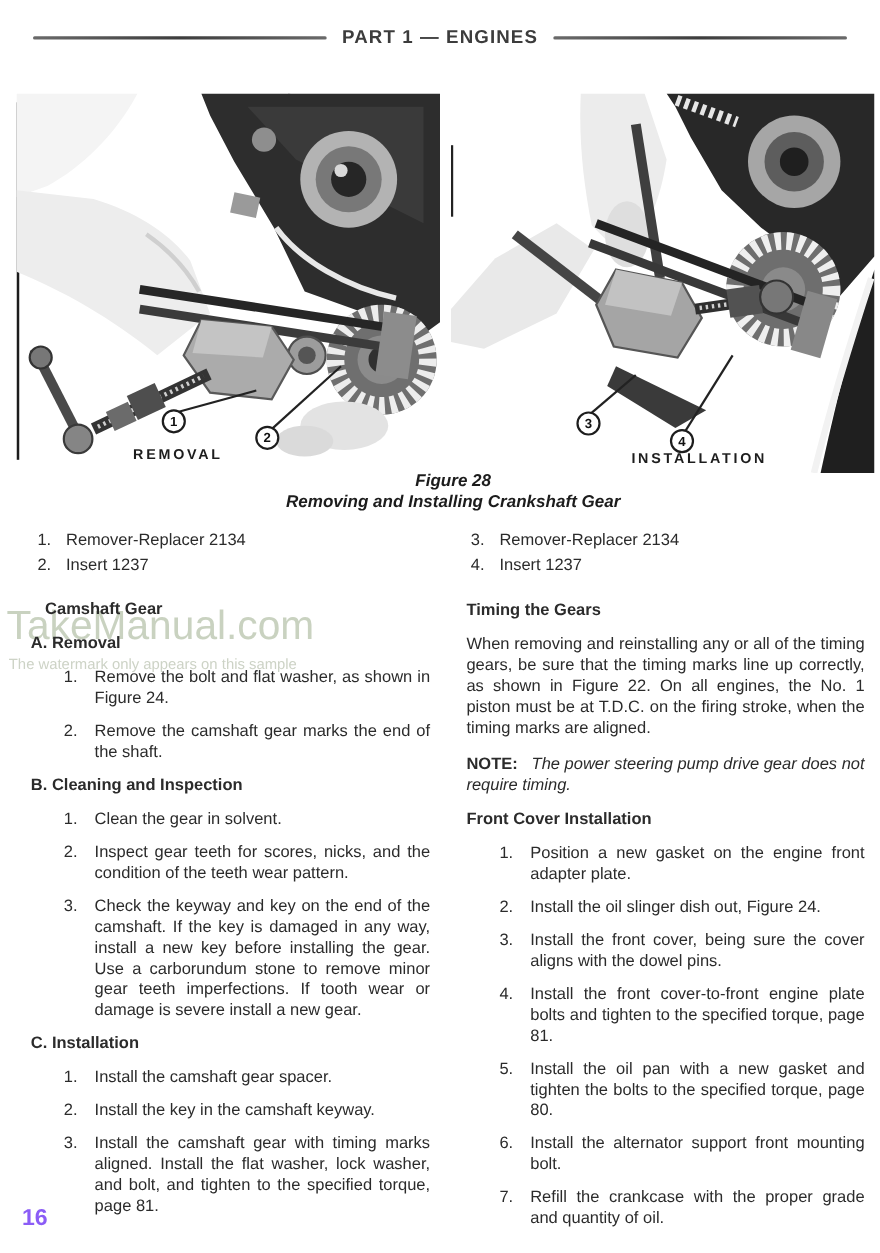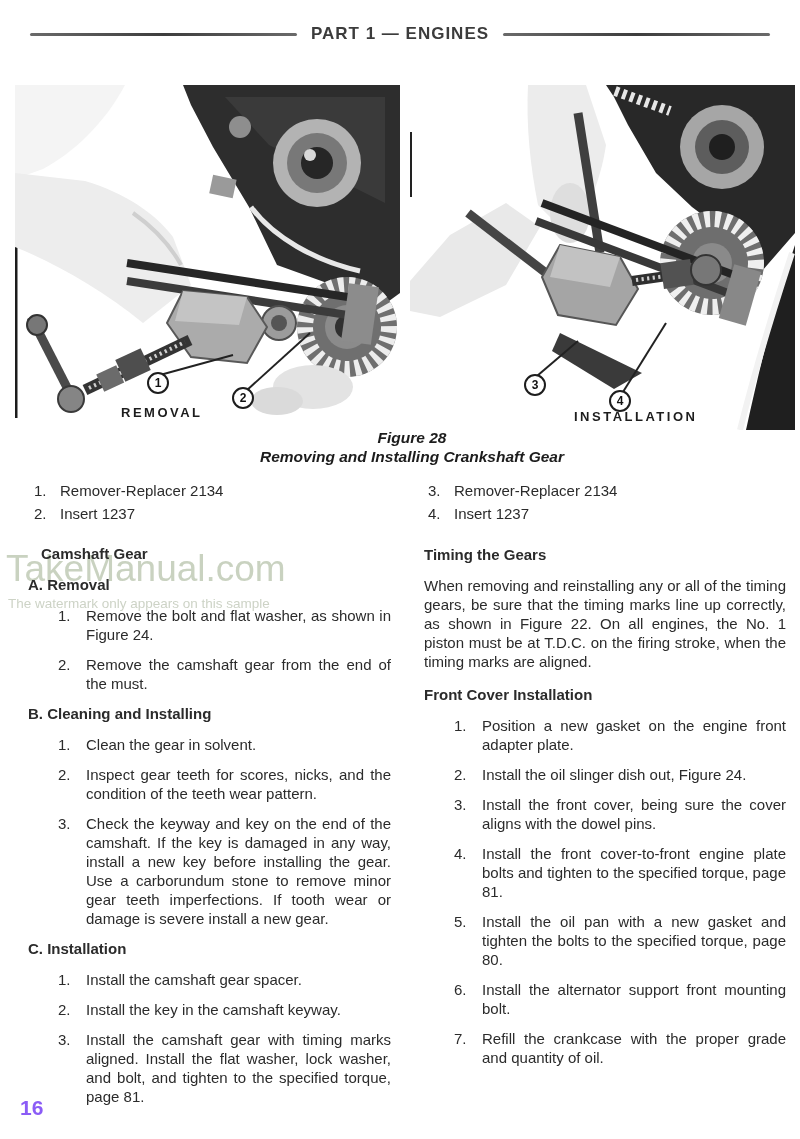--- a/index.html
+++ b/index.html
@@ -183,24 +183,24 @@
   <div class="col c-left">
     <div class="h-main">Camshaft Gear</div>
 
     <div class="h-sub">A. Removal</div>
     <div class="item">
       <span class="inum">1.</span>
       <span class="itext">Remove the bolt and flat washer, as shown in Figure 24.</span>
     </div>
     <div class="item">
       <span class="inum">2.</span>
-      <span class="itext">Remove the camshaft gear from the end of the must.</span>
-    </div>
-
-    <div class="h-sub">B. Cleaning and Installing</div>
+      <span class="itext">Remove the camshaft gear marks the end of the shaft.</span>
+    </div>
+
+    <div class="h-sub">B. Cleaning and Inspection</div>
     <div class="item">
       <span class="inum">1.</span>
       <span class="itext">Clean the gear in solvent.</span>
     </div>
     <div class="item">
       <span class="inum">2.</span>
       <span class="itext">Inspect gear teeth for scores, nicks, and the condition of the teeth wear pattern.</span>
     </div>
     <div class="item">
       <span class="inum">3.</span>
@@ -219,20 +219,25 @@
     <div class="item">
       <span class="inum">3.</span>
       <span class="itext">Install the camshaft gear with timing marks aligned. Install the flat washer, lock washer, and bolt, and tighten to the specified torque, page 81.</span>
     </div>
   </div>
 
   <div class="col c-right">
     <div class="h-sub">Timing the Gears</div>
     <p class="para">When removing and reinstalling any or all of the timing gears, be sure that the timing marks line up correctly, as shown in Figure 22. On all engines, the No. 1 piston must be at T.D.C. on the firing stroke, when the timing marks are aligned.</p>
 
+    <div class="note">
+      <span class="nlabel">NOTE:</span>
+      <span>&nbsp;</span>
+      <span class="ntext">The power steering pump drive gear does not require timing.</span>
+    </div>
 
     <div class="h-sub">Front Cover Installation</div>
     <div class="item">
       <span class="inum">1.</span>
       <span class="itext">Position a new gasket on the engine front adapter plate.</span>
     </div>
     <div class="item">
       <span class="inum">2.</span>
       <span class="itext">Install the oil slinger dish out, Figure 24.</span>
     </div>

